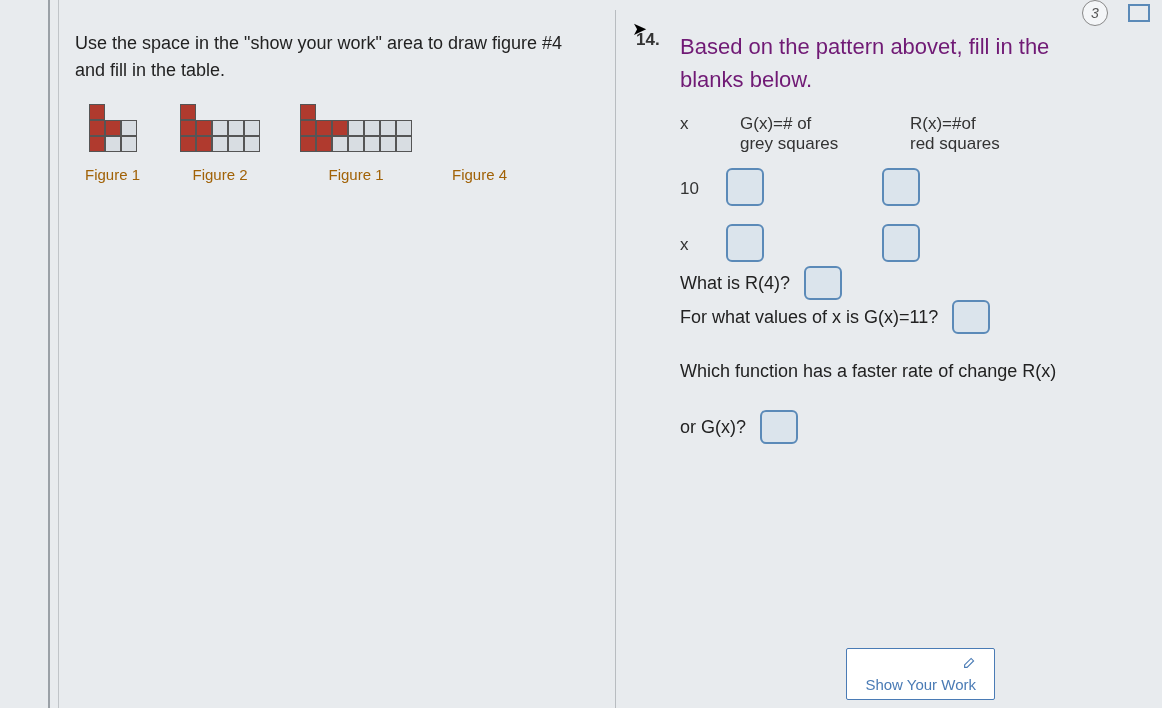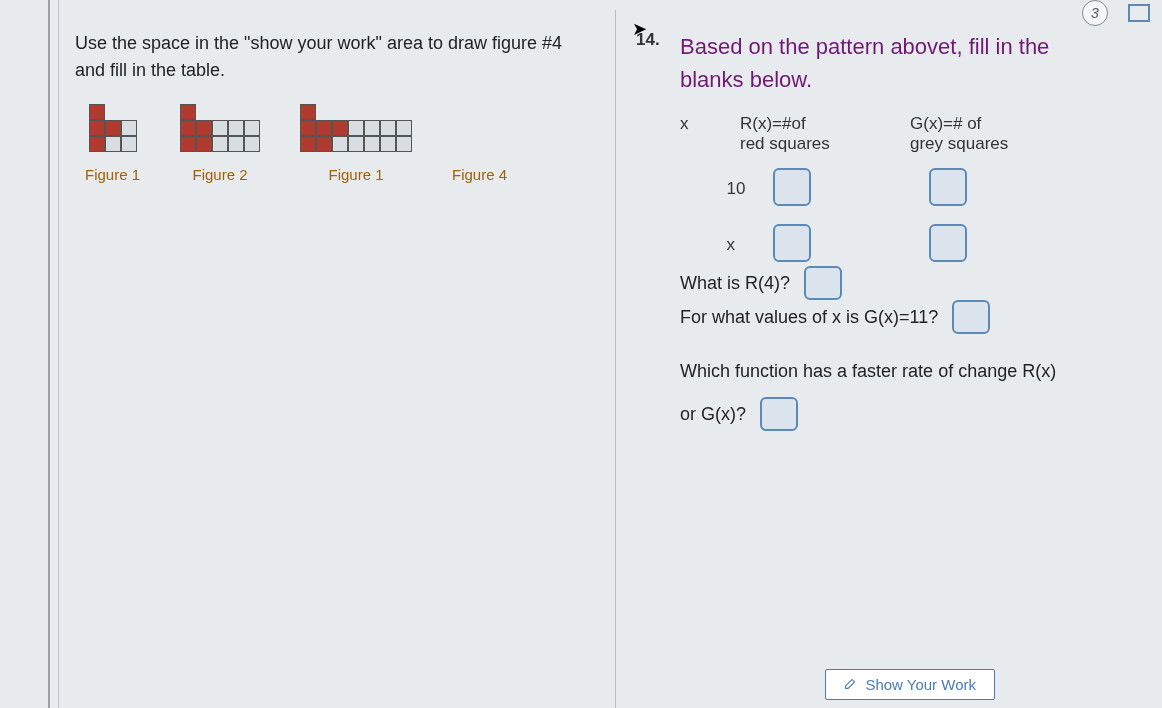--- a/index.html
+++ b/index.html
@@ -84,21 +84,20 @@
   }
   .table-head .col { flex: 0 0 auto; }
   .col-x { width: 30px; }
   .col-r { width: 140px; }
   .col-g { width: 140px; }
   .trow {
     display: flex;
     align-items: center;
     gap: 16px;
     margin-top: 14px;
-    justify-content: center;
   }
   .trow .cell-label { width: 30px; font-size: 17px; }
   .ans-box {
     width: 38px; height: 38px;
     border: 2px solid #5b8ab8;
     border-radius: 6px;
     background: #dbe4ec;
     display: inline-block;
   }
   .ans-box-sm {
@@ -122,22 +121,23 @@
     position: absolute;
     bottom: 8px;
     right: 140px;
     border: 1px solid #4a7bb5;
     background: #fff;
     color: #4a7bb5;
     padding: 6px 18px;
     font-size: 15px;
     border-radius: 2px;
     display: flex;
-    align-items: flex-start;
+    align-items: flex-end;
     gap: 8px;
+    flex-direction: column;
   }
   .pencil {
     width: 13px; height: 13px;
     display: inline-block;
   }
   .top-icons {
     position: absolute;
     top: 0; right: 12px;
     display: flex; gap: 20px;
     align-items: center;
@@ -265,27 +265,27 @@
 
   <div class="col-right">
     <div class="qnum-row">
       <div class="qnum">14.</div>
       <div class="qtext">Based on the pattern abovet, fill in the blanks below.</div>
     </div>
 
     <div style="margin-left:44px">
       <div class="table-head">
         <div class="col col-x">x</div>
+        <div class="col col-g">
+          <div>G(x)=# of</div>
+          <div>grey squares</div>
+        </div>
         <div class="col col-r">
           <div>R(x)=#of</div>
           <div>red squares</div>
-        </div>
-        <div class="col col-g">
-          <div>G(x)=# of</div>
-          <div>grey squares</div>
         </div>
       </div>
 
       <div class="trow">
         <div class="cell-label">10</div>
         <div style="width:140px"><span class="ans-box"></span></div>
         <div style="width:140px"><span class="ans-box"></span></div>
       </div>
 
       <div class="trow">
@@ -298,21 +298,21 @@
         <span>What is R(4)?</span>
         <span class="ans-box-sm"></span>
       </div>
 
       <div class="qline">
         <span>For  what values of x is G(x)=11?</span>
         <span class="ans-box-sm"></span>
       </div>
 
       <div class="qline-text">Which function has a faster rate of change R(x)</div>
-      <div class="qline" style="margin-top:12px">
+      <div class="qline" style="margin-top:25px">
         <span>or G(x)?</span>
         <span class="ans-box-sm"></span>
       </div>
     </div>
 
     <div class="show-work-btn">
       <span class="pencil">
         <svg viewBox="0 0 16 16" width="13" height="13">
             <path d="M2 11 L10 3 L13 6 L5 14 L2 14 Z" fill="none" stroke="#4a7bb5" stroke-width="1.4"></path>
           </svg>

